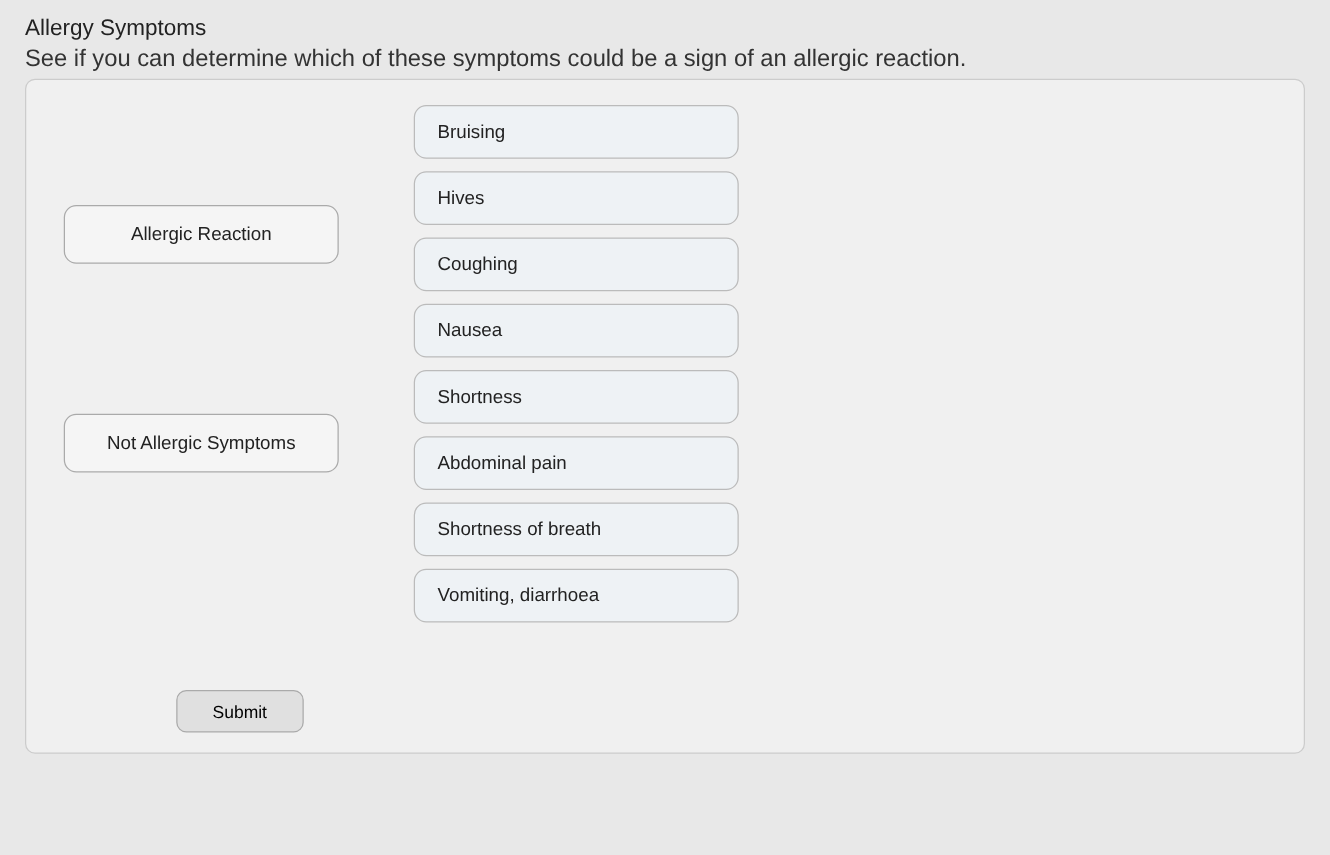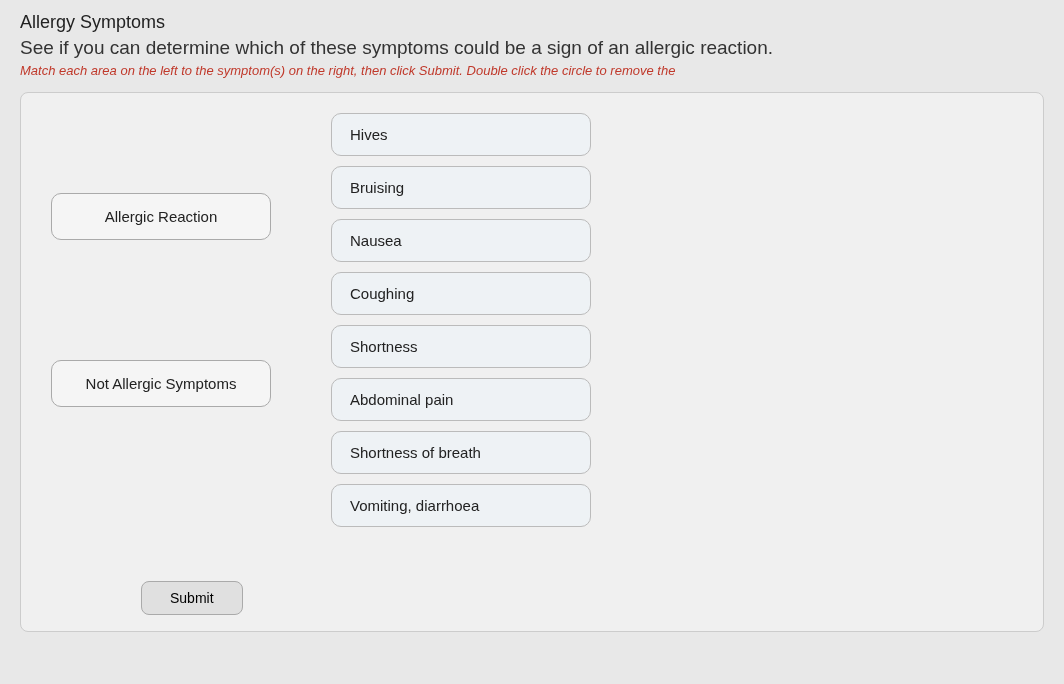--- a/index.html
+++ b/index.html
@@ -113,36 +113,35 @@
       color: #000000;
       cursor: pointer;
     }
   </style>
 </head>
 <body>
 
 <div class="page-container">
   <div class="page-title">Allergy Symptoms</div>
   <div class="subtitle">See if you can determine which of these symptoms could be a sign of an allergic reaction.</div>
-  <div class="instruction">Match each area on the left to the symptom(s) on the right, then click Submit. Double click the circle to remove the</div>
 
   <div class="main-area">
 
     <div class="left-panel">
 
     <div class="category-box">Allergic Reaction</div>
         <div class="category-box">Not Allergic Symptoms</div>
       </div>
 
     <div class="right-panel">
 
-    <div class="symptom-box">Hives</div>
-        <div class="symptom-box">Bruising</div>
+    <div class="symptom-box">Bruising</div>
+        <div class="symptom-box">Hives</div>
+        <div class="symptom-box">Coughing</div>
         <div class="symptom-box">Nausea</div>
-        <div class="symptom-box">Coughing</div>
         <div class="symptom-box">Shortness</div>
         <div class="symptom-box">Abdominal pain</div>
         <div class="symptom-box">Shortness of breath</div>
         <div class="symptom-box">Vomiting, diarrhoea</div>
       </div>
 
     <button class="submit-btn">Submit</button>
 
   </div>
 </div>

